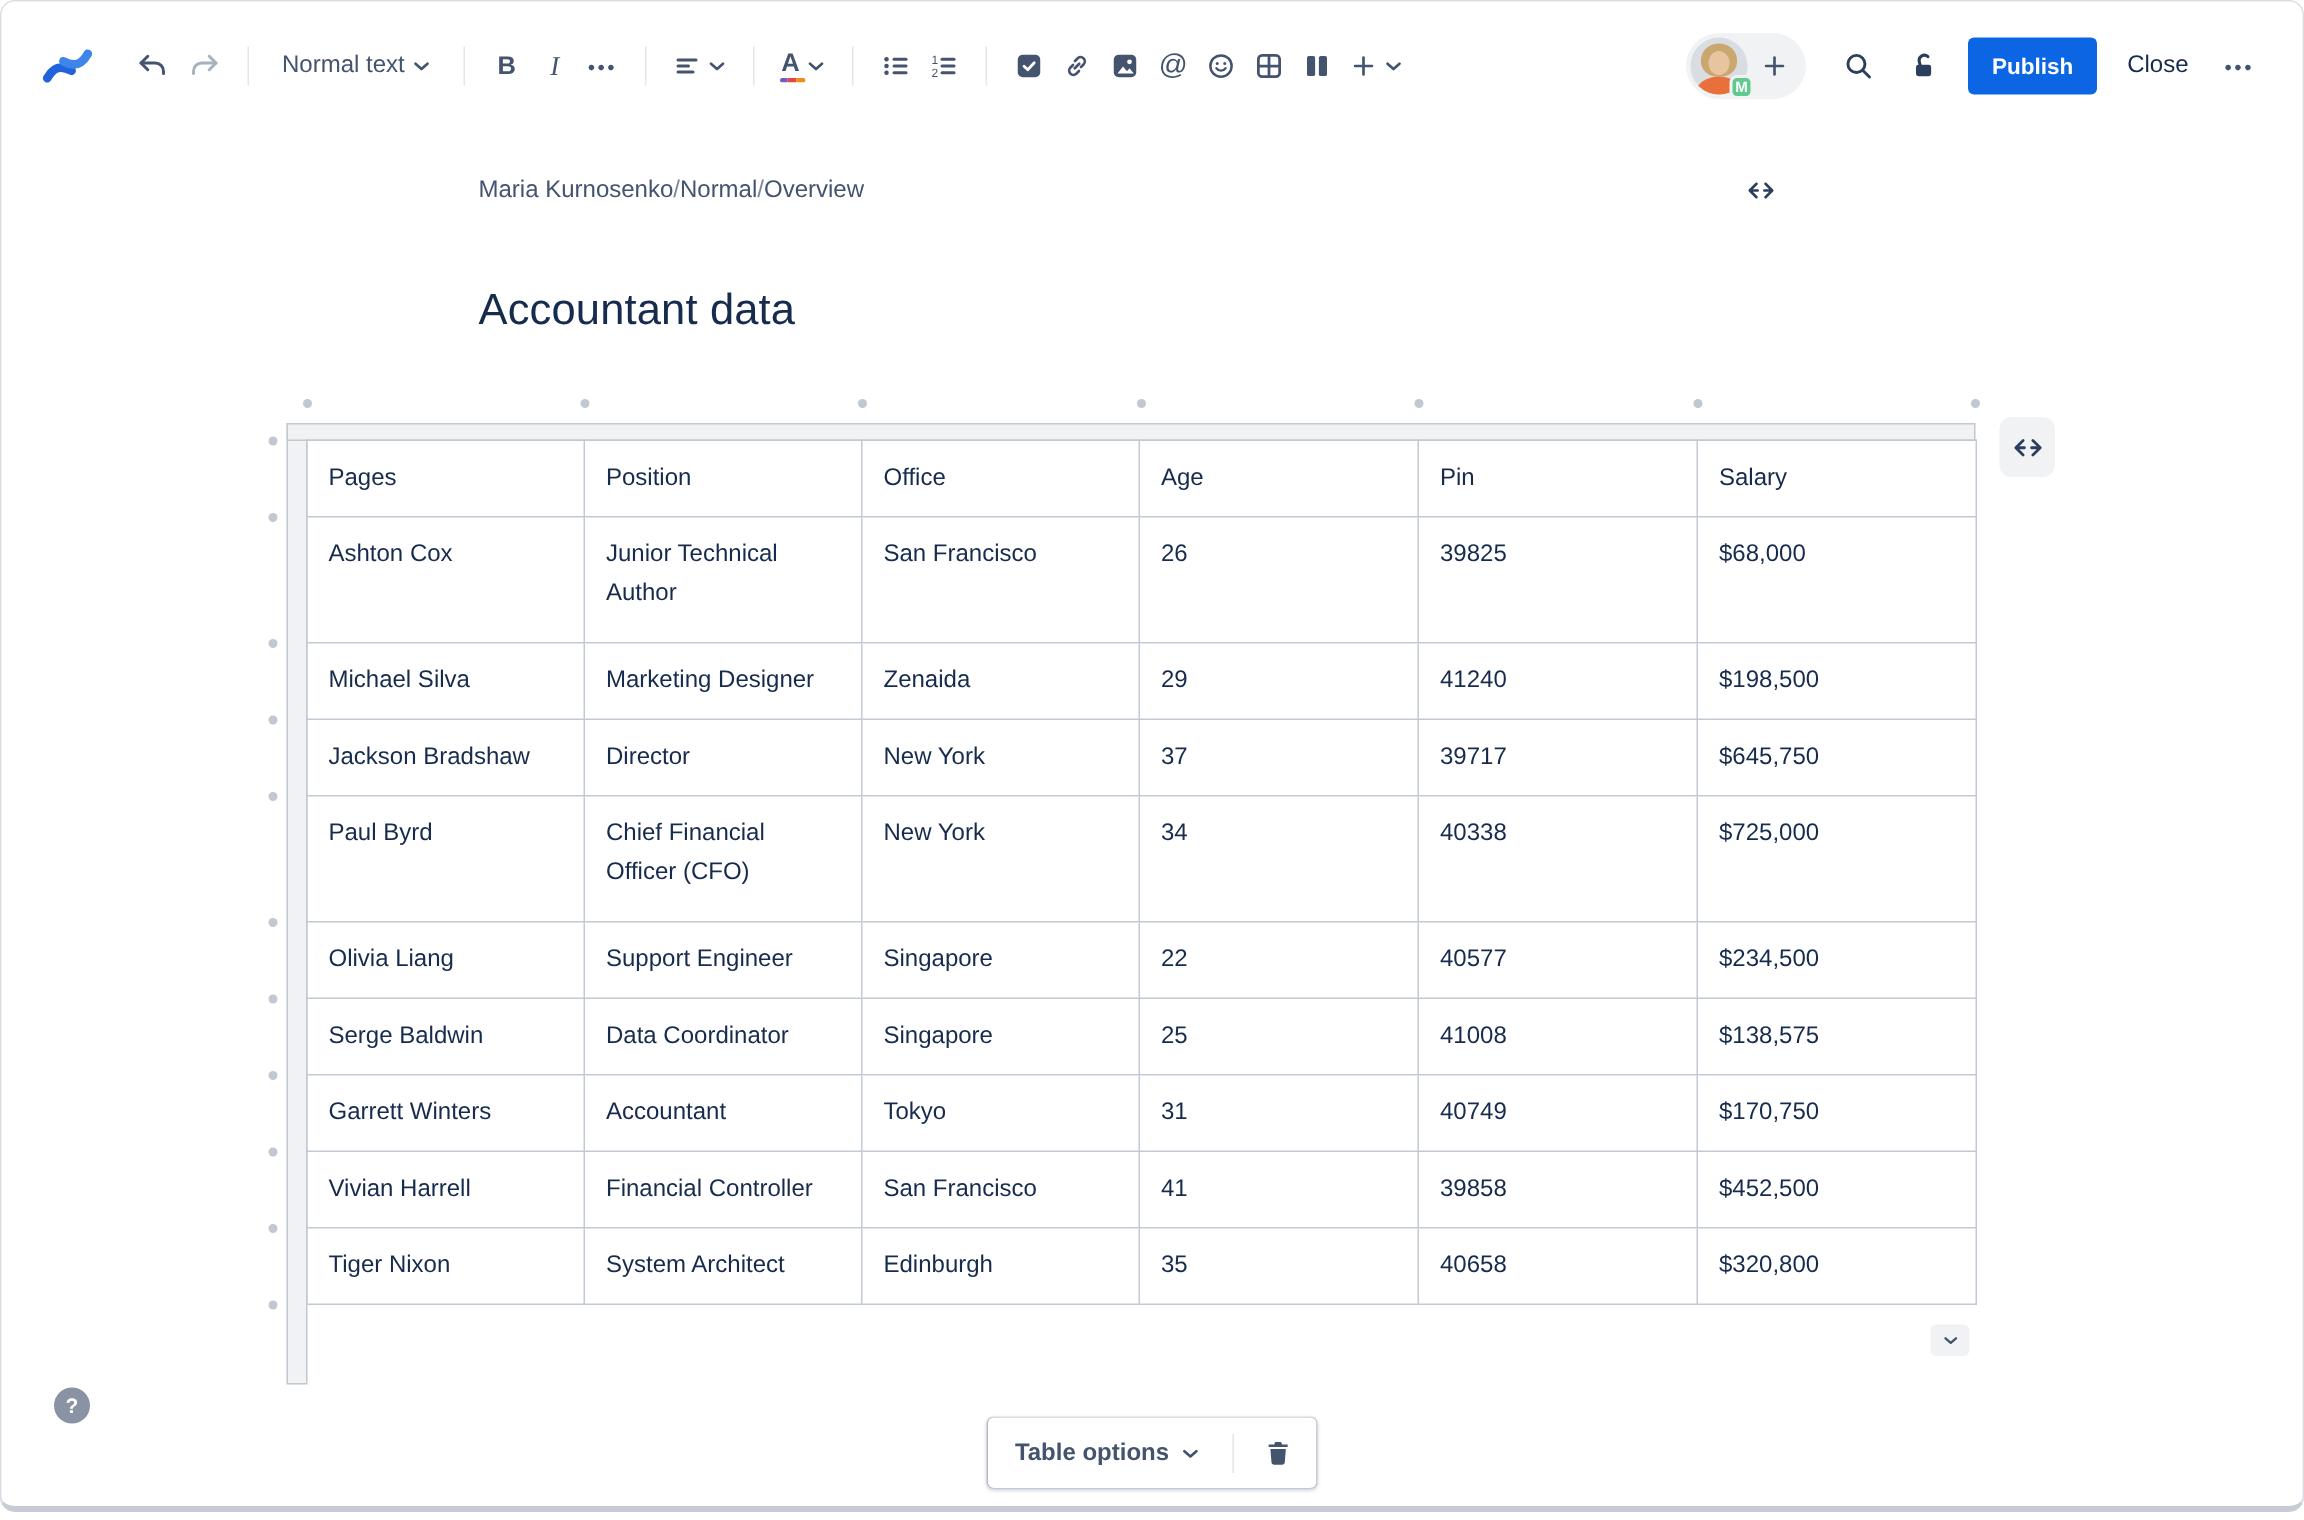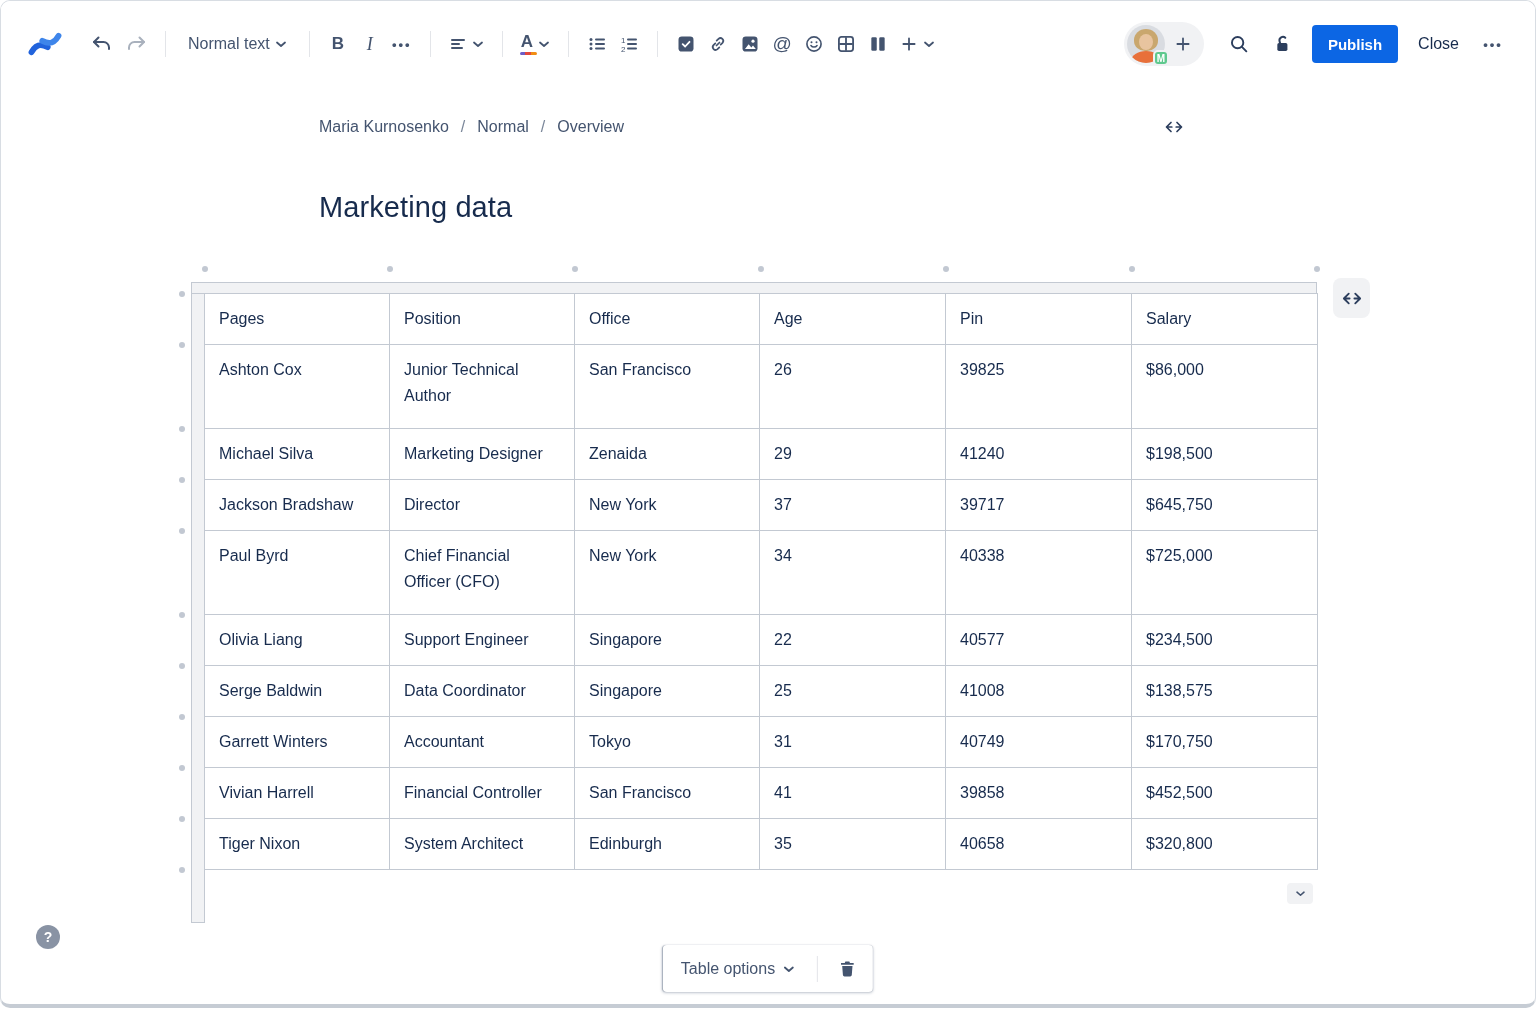--- a/index.html
+++ b/index.html
@@ -28,40 +28,40 @@
   .avatar .hair { position:absolute; left:7px; top:4px; width:24px; height:22px; border-radius:50% 50% 45% 45%; background:#C9A76E; }
   .avatar .face { position:absolute; left:12px; top:9px; width:14px; height:16px; border-radius:50%; background:#E8C49F; }
   .avatar .shirt { position:absolute; left:4px; bottom:-8px; width:30px; height:20px; border-radius:50% 50% 0 0; background:#E8703A; }
   .avatar-badge { position:absolute; right:-4px; bottom:-3px; width:16px; height:16px; border-radius:5px; background:#5FC98E; color:#fff; font-size:10px; font-weight:700; display:flex; align-items:center; justify-content:center; border:2px solid #F1F2F4; }
   .plus-slot { width:36px; display:flex; align-items:center; justify-content:center; color:#44546F; }
   .publish-btn { height:38px; padding:0 16px; border:none; border-radius:4px; color:#fff; font-size:15px; font-weight:600; cursor:pointer; margin:0 8px 0 14px; }
   .close-btn { background:none; border:none; font-size:16px; font-weight:500; color:#172B4D; padding:8px 12px; border-radius:4px; cursor:pointer; }
   
   .doc { position:absolute; inset:86px 0 0 0; }
   .breadcrumb-row { position:absolute; left:318px; right:346px; top:26px; display:flex; align-items:center; justify-content:space-between; }
-  .breadcrumb { display:flex; align-items:center; gap:12px; font-size:16px; color:#44546F; }
+  .breadcrumb { display:flex; align-items:center; gap:0; font-size:16px; color:#44546F; }
   .breadcrumb a { color:#44546F; text-decoration:none; cursor:pointer; }
   .crumb-sep { color:#7A8699; }
   .page-title { position:absolute; left:318px; top:104px; font-size:29px; font-weight:500; color:#172B4D; letter-spacing:0.1px; }
   
   .table-area { position:absolute; left:190px; top:195px; width:1200px; height:660px; }
   .col-strip { position:absolute; left:0; top:0; width:1126px; height:12px; background:#F1F2F4; border:1px solid #C3C9D2; }
   .row-strip { position:absolute; left:0; top:0; width:14px; height:641px; background:#F1F2F4; border:1px solid #C3C9D2; }
   table.data { position:absolute; left:13px; top:11px; width:1113px; border-collapse:collapse; table-layout:fixed; }
   table.data td, table.data th { border:1px solid #C3C9D2; padding:12px 14px; font-size:16px; font-weight:400; color:#172B4D; text-align:left; vertical-align:top; line-height:26px; background:#fff; overflow:hidden; }
   tr.hrow { height:51px; }
   tr.r-sm { height:51px; }
   tr.r-lg { height:84px; }
   .hdot { position:absolute; width:6px; height:6px; border-radius:50%; background:#C2C8D2; top:-16px; cursor:pointer; }
   .vdot { position:absolute; width:6px; height:6px; border-radius:50%; background:#C2C8D2; left:-12px; cursor:pointer; }
   .resize-handle { position:absolute; left:1142px; top:-4px; width:37px; height:40px; border-radius:8px; background:#F1F2F4; border:none; display:flex; align-items:center; justify-content:center; cursor:col-resize; }
   .cell-collapse { position:absolute; left:1096px; top:601px; width:26px; height:21px; border-radius:4px; background:#F1F2F4; border:none; display:flex; align-items:center; justify-content:center; cursor:pointer; }
   
   .table-options { position:absolute; left:50%; top:858px; transform:translateX(-50%); display:flex; align-items:center; background:#fff; border-radius:4px; box-shadow:0 1px 3px rgba(9,30,66,0.25), 0 0 1px rgba(9,30,66,0.3); padding:8px 6px; gap:4px; }
-  .table-options .opt-btn { display:flex; align-items:center; gap:8px; border:none; background:none; font-size:16px; font-weight:400; color:#44546F; padding:6px 12px; border-radius:4px; cursor:pointer; }
+  .table-options .opt-btn { display:flex; align-items:center; gap:8px; border:none; background:none; font-size:16px; font-weight:700; color:#44546F; padding:6px 12px; border-radius:4px; cursor:pointer; }
   .table-options .v-sep { width:1px; height:26px; background:#E3E5E9; margin:0 6px; }
   .trash-btn { border:none; background:none; padding:6px 10px; border-radius:4px; cursor:pointer; display:flex; align-items:center; }
   
   .help-btn { position:absolute; left:35px; top:838px; width:24px; height:24px; border-radius:50%; background:#8993A4; color:#fff; border:none; font-size:14px; font-weight:700; display:flex; align-items:center; justify-content:center; cursor:pointer; }
   svg { display:block; }
 </style>
 </head>
 <body>
 
 <div class="window">
@@ -265,21 +265,21 @@
         <a>Overview</a>
       </nav>
       <button class="tb-btn" style="min-width:28px;height:28px;">
         <svg width="18" height="12" viewBox="0 0 18 12">
           <path d="M6 1.5 1.5 6 6 10.5M1.8 6h5" stroke="#2C3E5D" stroke-width="1.7" fill="none" stroke-linecap="round" stroke-linejoin="round"></path>
           <path d="M12 1.5 16.5 6 12 10.5M16.2 6h-5" stroke="#2C3E5D" stroke-width="1.7" fill="none" stroke-linecap="round" stroke-linejoin="round"></path>
         </svg>
       </button>
     </div>
 
-    <h1 class="page-title">Marketing data</h1>
+    <h1 class="page-title">Accountant data</h1>
 
     <div class="table-area">
 
       <span class="hdot" style="left:11px"></span>
       <span class="hdot" style="left:196px"></span>
       <span class="hdot" style="left:381px"></span>
       <span class="hdot" style="left:567px"></span>
       <span class="hdot" style="left:752px"></span>
       <span class="hdot" style="left:938px"></span>
       <span class="hdot" style="left:1123px"></span>
@@ -316,21 +316,21 @@
             <th>Age</th>
             <th>Pin</th>
             <th>Salary</th>
           </tr>
           <tr class="r-lg">
             <td>Ashton Cox</td>
             <td>Junior Technical Author</td>
             <td>San Francisco</td>
             <td>26</td>
             <td>39825</td>
-            <td>$86,000</td>
+            <td>$68,000</td>
           </tr>
           <tr class="r-sm">
             <td>Michael Silva</td>
             <td>Marketing Designer</td>
             <td>Zenaida</td>
             <td>29</td>
             <td>41240</td>
             <td>$198,500</td>
           </tr>
           <tr class="r-sm">

